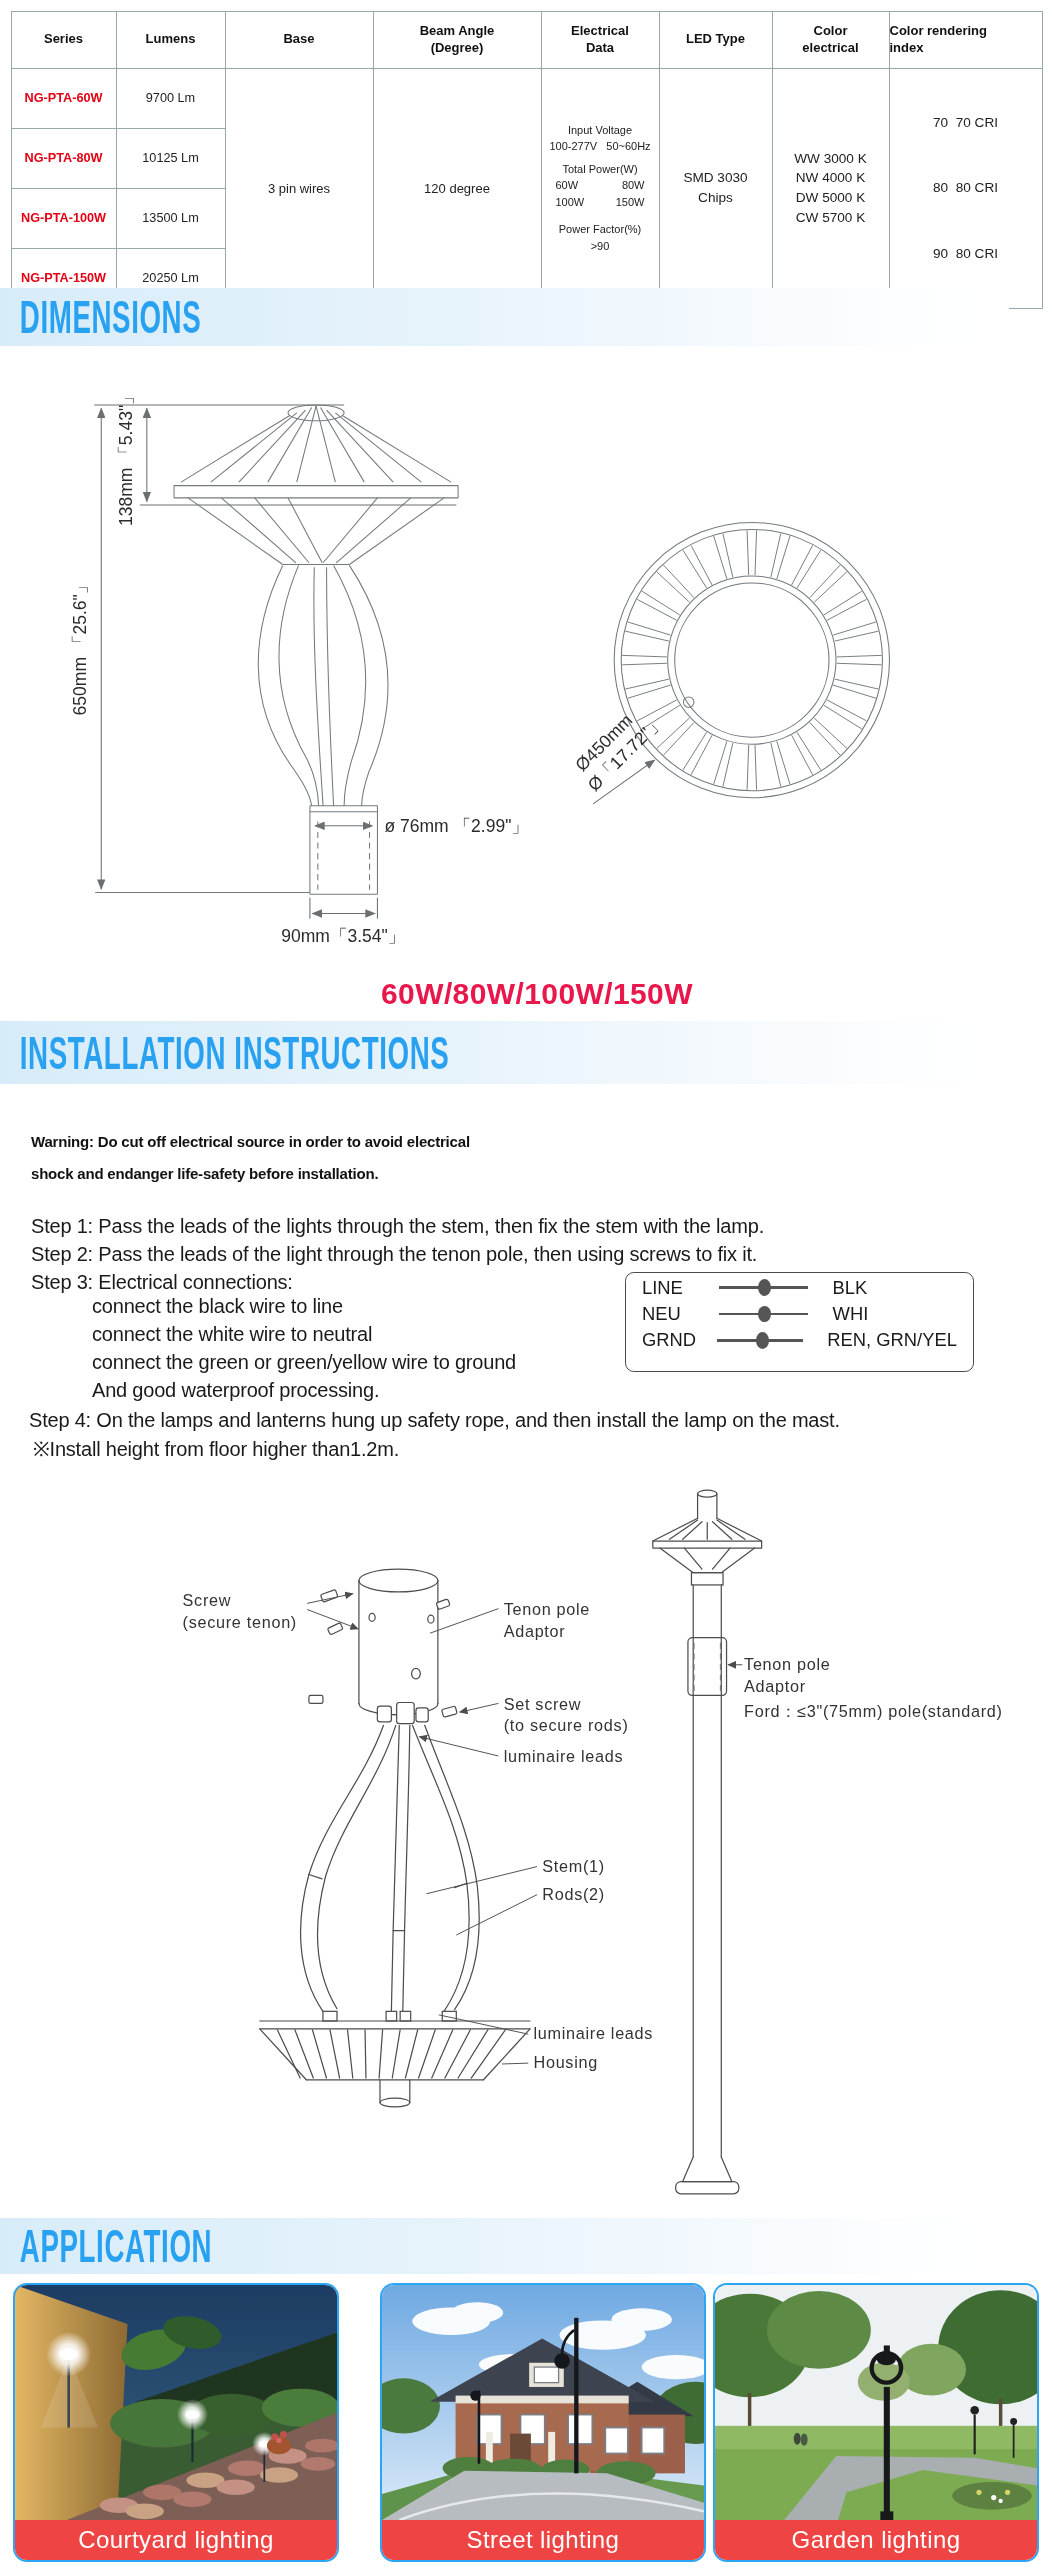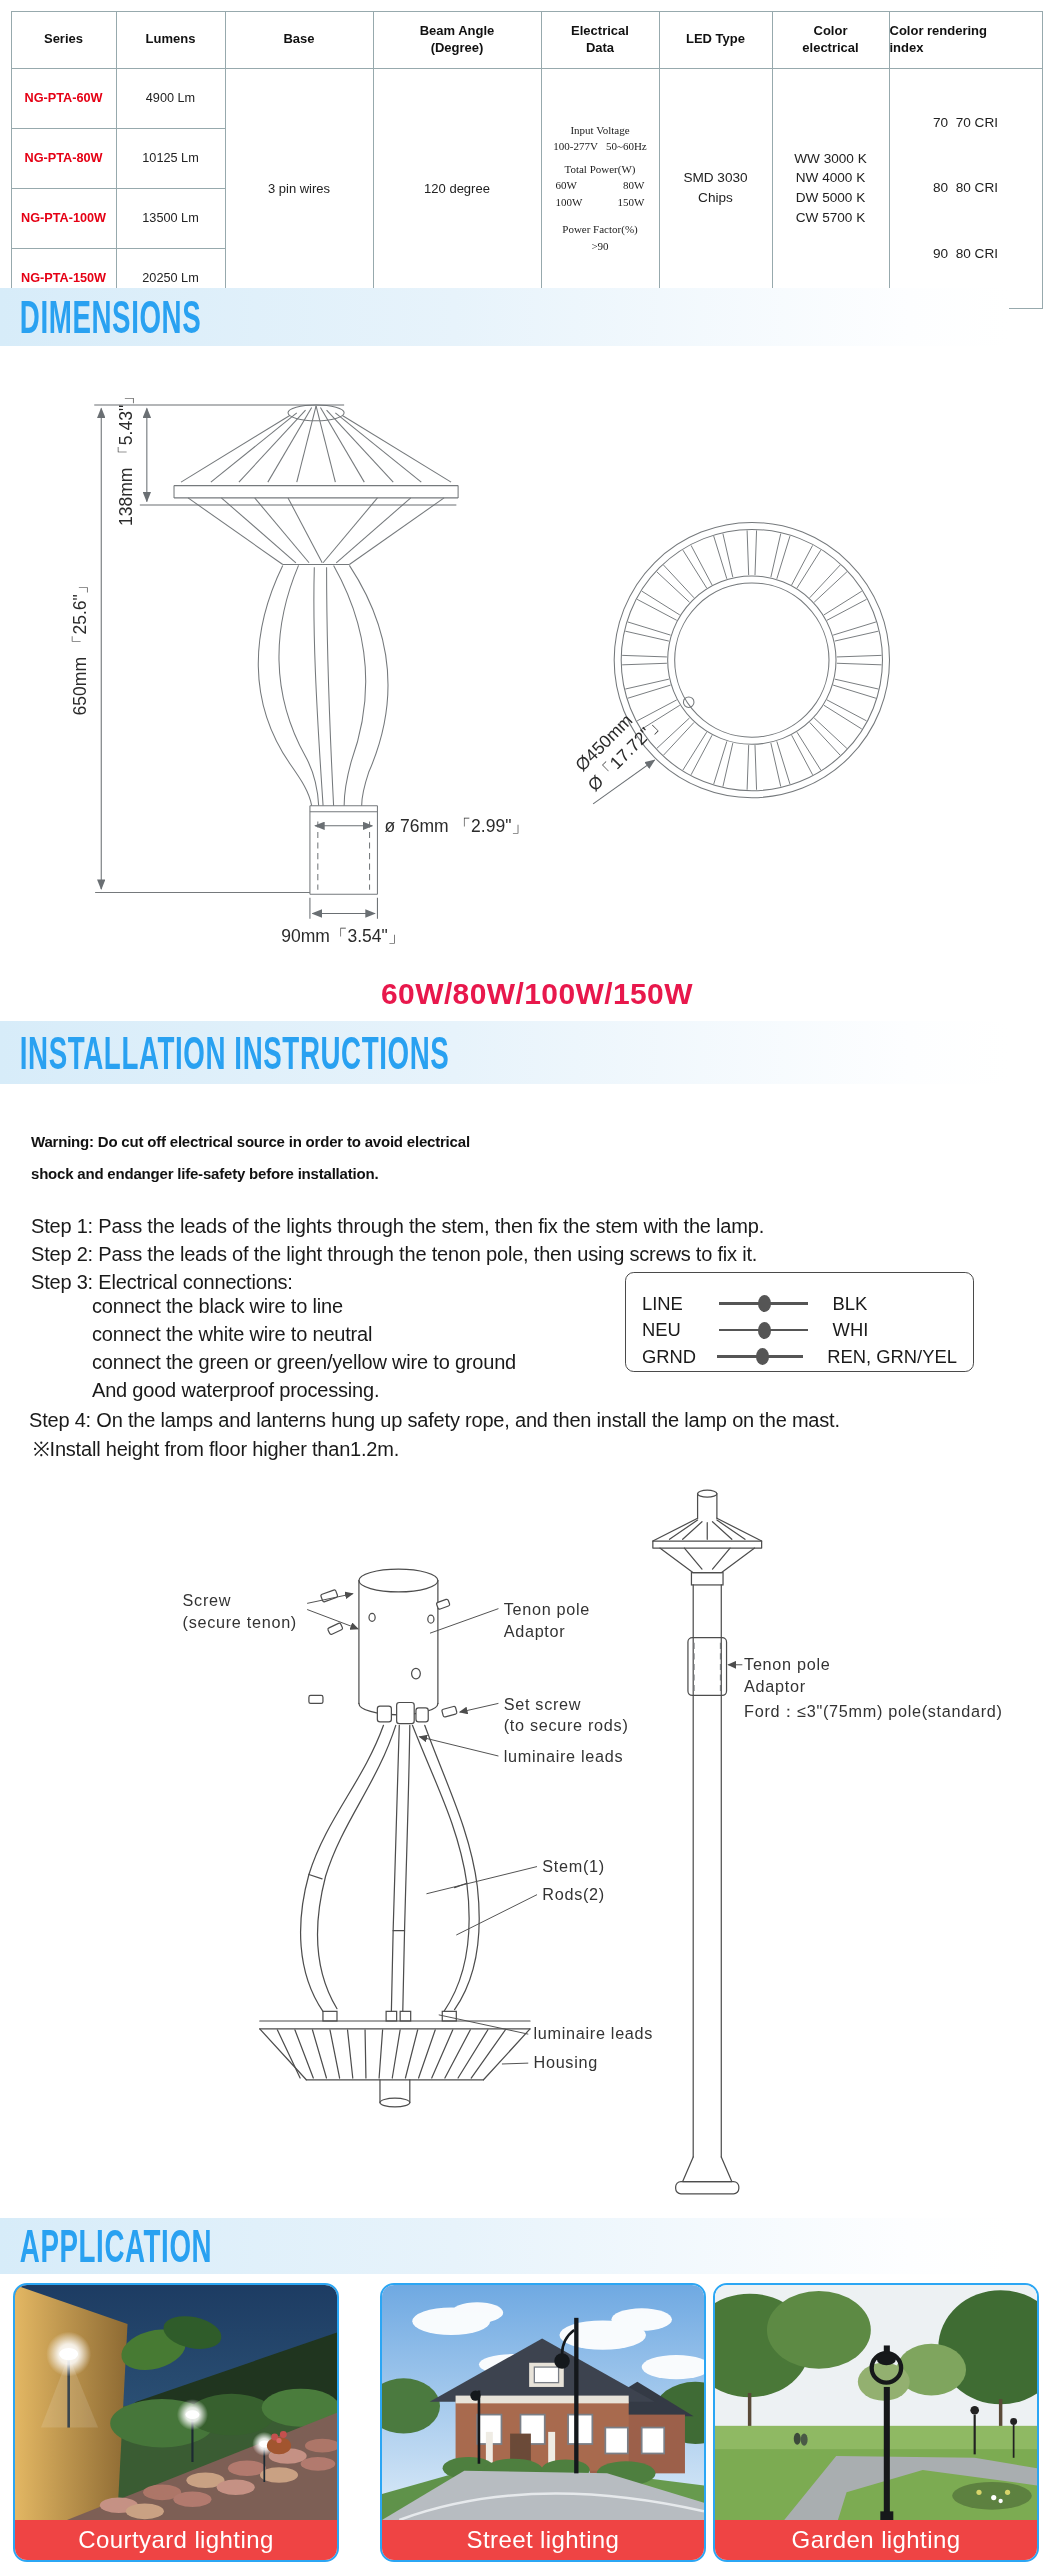--- a/index.html
+++ b/index.html
@@ -9,21 +9,21 @@
   
   #spec-table{position:absolute;left:10.5px;top:10.5px;width:1032px;border-collapse:collapse;table-layout:fixed;}
   #spec-table td,#spec-table th{border:0.9px solid #97a9ad;vertical-align:middle;padding:0;}
   #spec-table tr.hd{height:57px;}
   #spec-table tr.dr{height:47px;}
   th.cth{font-size:13px;font-weight:bold;white-space:pre-line;text-align:center;color:#111;line-height:1.25;}
   th.cth.left{text-align:left;padding-left:8.8px;}
   td.series{color:#e50014;font-weight:bold;font-size:12.7px;text-align:center;}
   td.lumens{font-size:12.7px;text-align:center;color:#222;}
   td.ctr{font-size:13px;text-align:center;color:#222;}
-  .ed{font-size:11px;text-align:center;color:#222;line-height:1.5;font-family:Liberation Serif, serif;}
+  .ed{font-size:11px;text-align:center;color:#222;line-height:1.5;}
   .ed .pre{white-space:pre;}
   .ed .power{display:flex;justify-content:space-between;padding:0 14px;}
   .mt7{margin-top:6.1px;} .mt11{margin-top:11px;}
   .led{font-size:13.6px;text-align:center;line-height:1.45;color:#222;}
   .ct{font-size:13.6px;text-align:center;line-height:1.45;color:#222;}
   .cri{font-size:13.6px;text-align:center;line-height:1.6;color:#222;white-space:pre;}
 
   
   .band{position:absolute;left:0;width:1009px;background:linear-gradient(90deg,#d7ecf9 0%,#e7f3fb 45%,#fdfeff 90%,#ffffff 100%);
         display:flex;align-items:center;}
@@ -44,21 +44,21 @@
   
   #warning{position:absolute;left:31px;top:1126px;font-size:15px;font-weight:700;color:#111;line-height:32px;letter-spacing:-0.2px;}
   .steps{position:absolute;font-size:20px;color:#1a1a1a;line-height:28px;letter-spacing:-0.2px;}
   #steps123{left:31px;top:1212px;}
   #substeps{left:92px;top:1292px;}
   #step4{left:29px;top:1406px;}
   #note{left:33px;top:1435px;}
 
   
   #wiring{position:absolute;left:625px;top:1272px;width:349px;height:100px;border:1.8px solid #4a4a4a;border-radius:8.8px;
-          display:flex;flex-direction:column;justify-content:flex-end;gap:4.4px;padding:3.5px 16px;box-sizing:border-box;background:#fff;}
+          display:flex;flex-direction:column;justify-content:flex-start;gap:4.4px;padding:3.5px 16px;box-sizing:border-box;background:#fff;}
   .wrow{display:flex;align-items:center;font-size:18.4px;color:#1a1a1a;}
   .wlab{width:77px;}
   .wline{position:relative;width:89px;height:2.6px;background:#555;margin-right:24.6px;}
   .wline::after{content:"";position:absolute;left:39px;top:-7px;width:13px;height:16.7px;background:#555;border-radius:50%;}
   .wright{white-space:nowrap;}
 
   .il{stroke:#4d4d4d;fill:none;stroke-width:1.4;stroke-linecap:round;}
   .ilf{stroke:#4d4d4d;fill:#fff;stroke-width:1.4;}
   .ld{stroke:#4d4d4d;fill:none;stroke-width:1.1;}
   text.dl{font-size:18.5px;fill:#333;letter-spacing:0.8px;font-family:"Liberation Sans",sans-serif;}
@@ -98,21 +98,21 @@
       <th class="cth">Electrical
 Data</th>
       <th class="cth">LED Type</th>
       <th class="cth">Color
 electrical</th>
       <th class="cth left">Color rendering
 index</th>
     </tr>
     <tr class="dr">
       <td class="series">NG-PTA-60W</td>
-      <td class="lumens">4900 Lm</td>
+      <td class="lumens">9700 Lm</td>
       <td class="ctr" rowspan="4">3 pin wires</td>
       <td class="ctr" rowspan="4">120 degree</td>
       <td rowspan="4">
         <div class="ed">
           <div>Input Voltage</div>
           <div class="pre">100-277V   50~60Hz</div>
           <div class="mt7">Total Power(W)</div>
           <div class="power">
             <span>60W</span>
             <span>80W</span>

